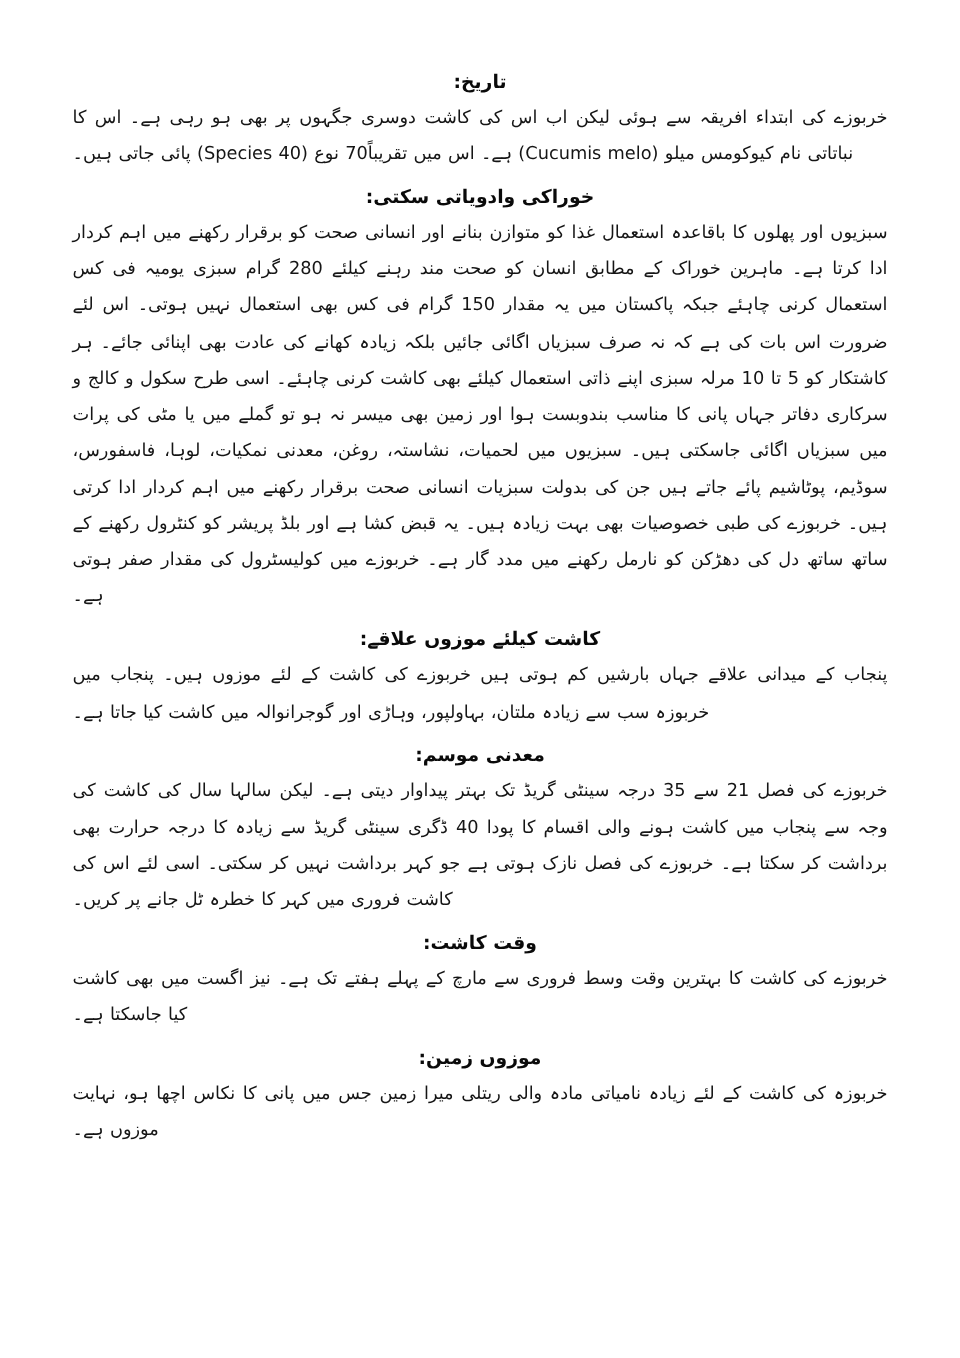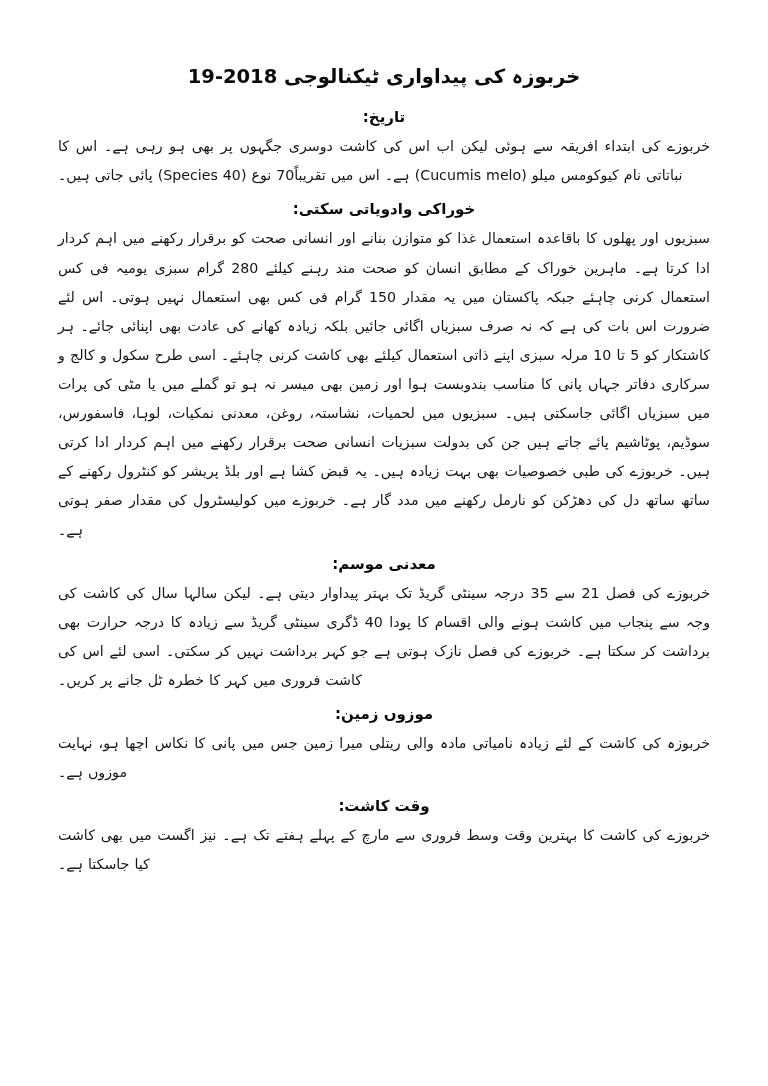--- a/index.html
+++ b/index.html
@@ -62,41 +62,44 @@
   .section-body.one-line {
     text-align: justify;
     text-align-last: left;
   }
 </style>
 </head>
 <body>
 
 <div class="page">
 
-  <h1 class="doc-title">خربوزہ کی پیداواری ٹیکنالوجی  2018-19</h1>
 
   <div class="section">
     <div class="section-heading">تاریخ:</div>
     <p class="section-body">خربوزے کی ابتداء افریقہ سے ہوئی لیکن اب اس کی کاشت دوسری جگہوں پر بھی ہو رہی ہے۔ اس کا نباتاتی نام کیوکومس میلو (Cucumis melo) ہے۔ اس میں تقریباً70 نوع (40 Species) پائی جاتی ہیں۔</p>
   </div>
 
   <div class="section">
     <div class="section-heading">خوراکی وادویاتی سکتی:</div>
     <p class="section-body">سبزیوں اور پھلوں کا باقاعدہ استعمال غذا کو متوازن بنانے اور انسانی صحت کو برقرار رکھنے میں اہم کردار ادا کرتا ہے۔ ماہرین خوراک کے مطابق انسان کو صحت مند رہنے کیلئے 280 گرام سبزی یومیہ فی کس استعمال کرنی چاہئے جبکہ پاکستان میں یہ مقدار 150 گرام فی کس بھی استعمال نہیں ہوتی۔ اس لئے ضرورت اس بات کی ہے کہ نہ صرف سبزیاں اگائی جائیں بلکہ زیادہ کھانے کی عادت بھی اپنائی جائے۔ ہر کاشتکار کو 5 تا 10 مرلہ سبزی اپنے ذاتی استعمال کیلئے بھی کاشت کرنی چاہئے۔ اسی طرح سکول و کالج و سرکاری دفاتر جہاں پانی کا مناسب بندوبست ہوا اور زمین بھی میسر نہ ہو تو گملے میں یا مٹی کی پرات میں سبزیاں اگائی جاسکتی ہیں۔ سبزیوں میں لحمیات، نشاستہ، روغن، معدنی نمکیات، لوہا، فاسفورس، سوڈیم، پوٹاشیم پائے جاتے ہیں جن کی بدولت سبزیات انسانی صحت برقرار رکھنے میں اہم کردار ادا کرتی ہیں۔  خربوزے کی طبی خصوصیات بھی بہت زیادہ ہیں۔ یہ قبض کشا ہے اور بلڈ پریشر کو کنٹرول رکھنے کے ساتھ ساتھ دل کی دھڑکن کو نارمل رکھنے میں مدد گار ہے۔ خربوزے میں کولیسٹرول کی مقدار صفر ہوتی ہے۔</p>
   </div>
 
+  <div class="section">
+    <div class="section-heading">کاشت کیلئے موزوں علاقے:</div>
+    <p class="section-body">پنجاب کے میدانی علاقے جہاں بارشیں کم ہوتی ہیں خربوزے کی کاشت کے لئے موزوں ہیں۔ پنجاب میں خربوزہ سب سے زیادہ ملتان، بہاولپور، وہاڑی اور گوجرانوالہ میں کاشت کیا جاتا ہے۔</p>
+  </div>
 
   <div class="section">
     <div class="section-heading">معدنی موسم:</div>
     <p class="section-body">خربوزے کی فصل 21 سے 35 درجہ سینٹی گریڈ تک بہتر پیداوار دیتی ہے۔ لیکن سالہا سال کی کاشت کی وجہ سے پنجاب میں کاشت ہونے والی اقسام کا پودا 40 ڈگری سینٹی گریڈ سے زیادہ کا درجہ حرارت بھی برداشت کر سکتا ہے۔ خربوزے کی فصل نازک ہوتی ہے جو کہر برداشت نہیں کر سکتی۔ اسی لئے اس کی کاشت فروری میں کہر کا خطرہ ٹل جانے پر کریں۔</p>
   </div>
 
   <div class="section">
-    <div class="section-heading">موزوں زمین:</div>
-    <p class="section-body one-line">خربوزہ کی کاشت کے لئے زیادہ نامیاتی مادہ والی ریتلی میرا زمین جس میں پانی کا نکاس اچھا ہو، نہایت موزوں ہے۔</p>
+    <div class="section-heading">وقت کاشت:</div>
+    <p class="section-body one-line">خربوزے کی کاشت کا بہترین وقت وسط فروری سے مارچ کے پہلے ہفتے تک ہے۔ نیز اگست میں بھی کاشت کیا جاسکتا ہے۔</p>
   </div>
 
   <div class="section">
-    <div class="section-heading">وقت کاشت:</div>
-    <p class="section-body one-line">خربوزے کی کاشت کا بہترین وقت وسط فروری سے مارچ کے پہلے ہفتے تک ہے۔ نیز اگست میں بھی کاشت کیا جاسکتا ہے۔</p>
+    <div class="section-heading">موزوں زمین:</div>
+    <p class="section-body one-line">خربوزہ کی کاشت کے لئے زیادہ نامیاتی مادہ والی ریتلی میرا زمین جس میں پانی کا نکاس اچھا ہو، نہایت موزوں ہے۔</p>
   </div>
 
 </div>
 
 </body></html>

